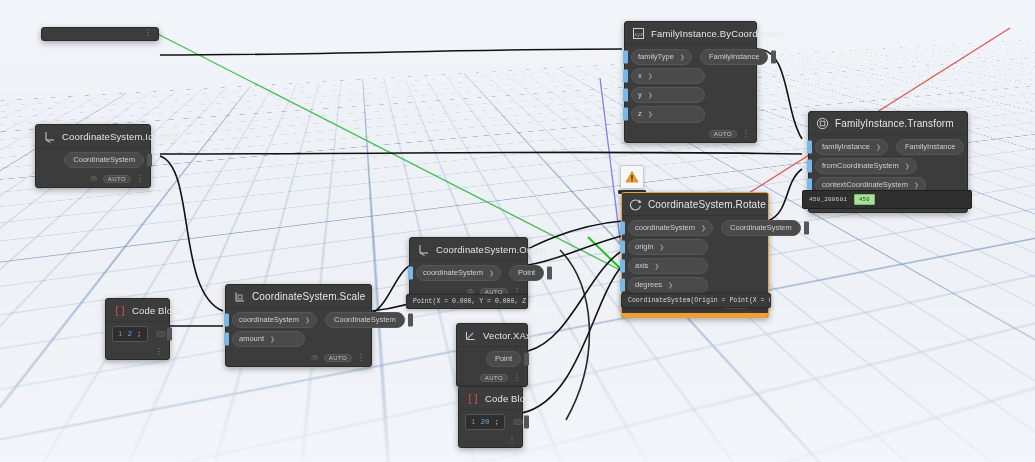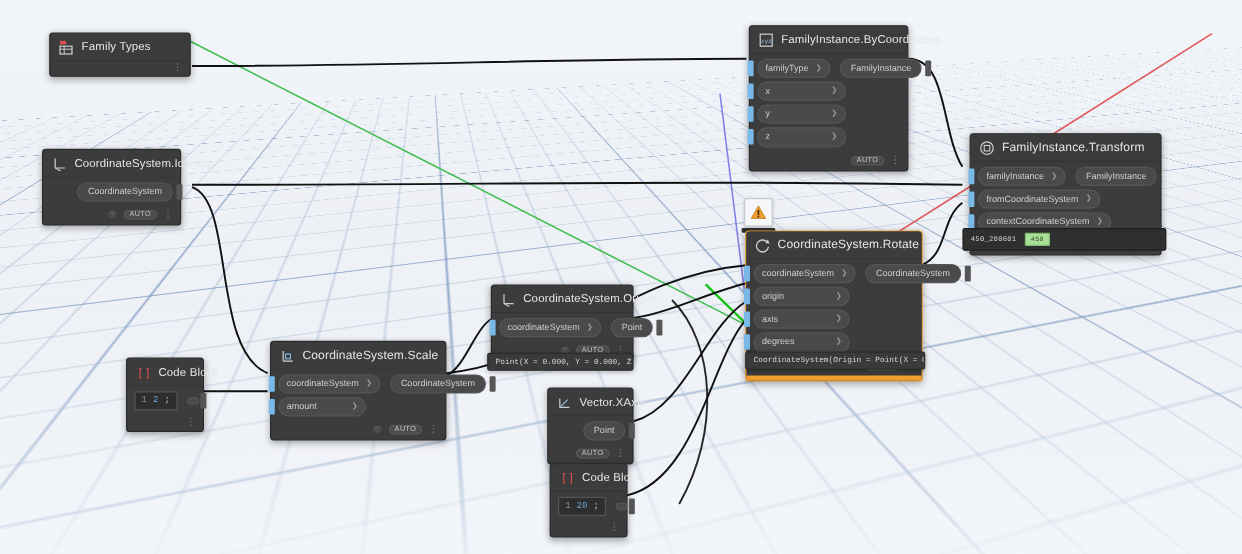--- a/index.html
+++ b/index.html
@@ -69,21 +69,21 @@
   .port-in, .port-out {
     position: relative;
     background: #4a4a4a;
     border: 1px solid #565656;
     border-radius: 8px;
     font-size: 7.5px;
     color: #cfcfcf;
     padding: 2px 6px;
     line-height: 1.35;
     white-space: nowrap;
-    display: flex; align-items: center; justify-content: space-between;
+    display: flex; align-items: center; 
   }
   .port-in { flex: 1 1 auto; }
   .port-out { flex: 0 0 auto; text-align: center; justify-content: center; padding: 2px 8px; }
   .caret { font-size: 6px; color: #9a9a9a; margin-left: 6px; }
   .jack-in, .jack-out {
     position: absolute; top: 50%; transform: translateY(-50%);
     width: 5px; height: 13px; border-radius: 1px;
   }
   .jack-in { left: -9px; background: #78b9e8; }
   .jack-out { right: -9px; background: #555; }
@@ -204,31 +204,20 @@
 
       <path d="M372,313 C 388,306 396,272 411,265"></path>
 
       <path d="M160,158 C 300,200 430,214 622,221" stroke-opacity="0.0"></path>
 
       <path d="M560,250 C 596,286 600,360 566,420" stroke-opacity="0.9"></path>
     </g>
   </svg>
 
   <div class="node" style="left:41px; top:27px; width:118px;">
-    <div class="node-header">
-      <span class="nicon">
-        <svg width="13" height="13" viewBox="0 0 13 13">
-          <rect x="1" y="1" width="5" height="3" fill="#e05050"></rect>
-          <rect x="1" y="5.5" width="10" height="6.5" fill="none" stroke="#d0d0d0" stroke-width="1"></rect>
-          <line x1="1" y1="8" x2="11" y2="8" stroke="#d0d0d0" stroke-width=".8"></line>
-          <line x1="4.5" y1="5.5" x2="4.5" y2="12" stroke="#d0d0d0" stroke-width=".8"></line>
-        </svg>
-      </span>
-      <span class="node-title">Family Types</span>
-    </div>
     <div class="node-footer">
       <span class="dots">⋮</span>
     </div>
   </div>
 
   <div class="node" style="left:624px; top:21px; width:133px;">
     <div class="node-header">
       <span class="nicon">
         <svg width="13" height="13" viewBox="0 0 13 13">
           <rect x="1.5" y="1.5" width="10" height="10" fill="none" stroke="#cfcfcf" stroke-width="1"></rect>

